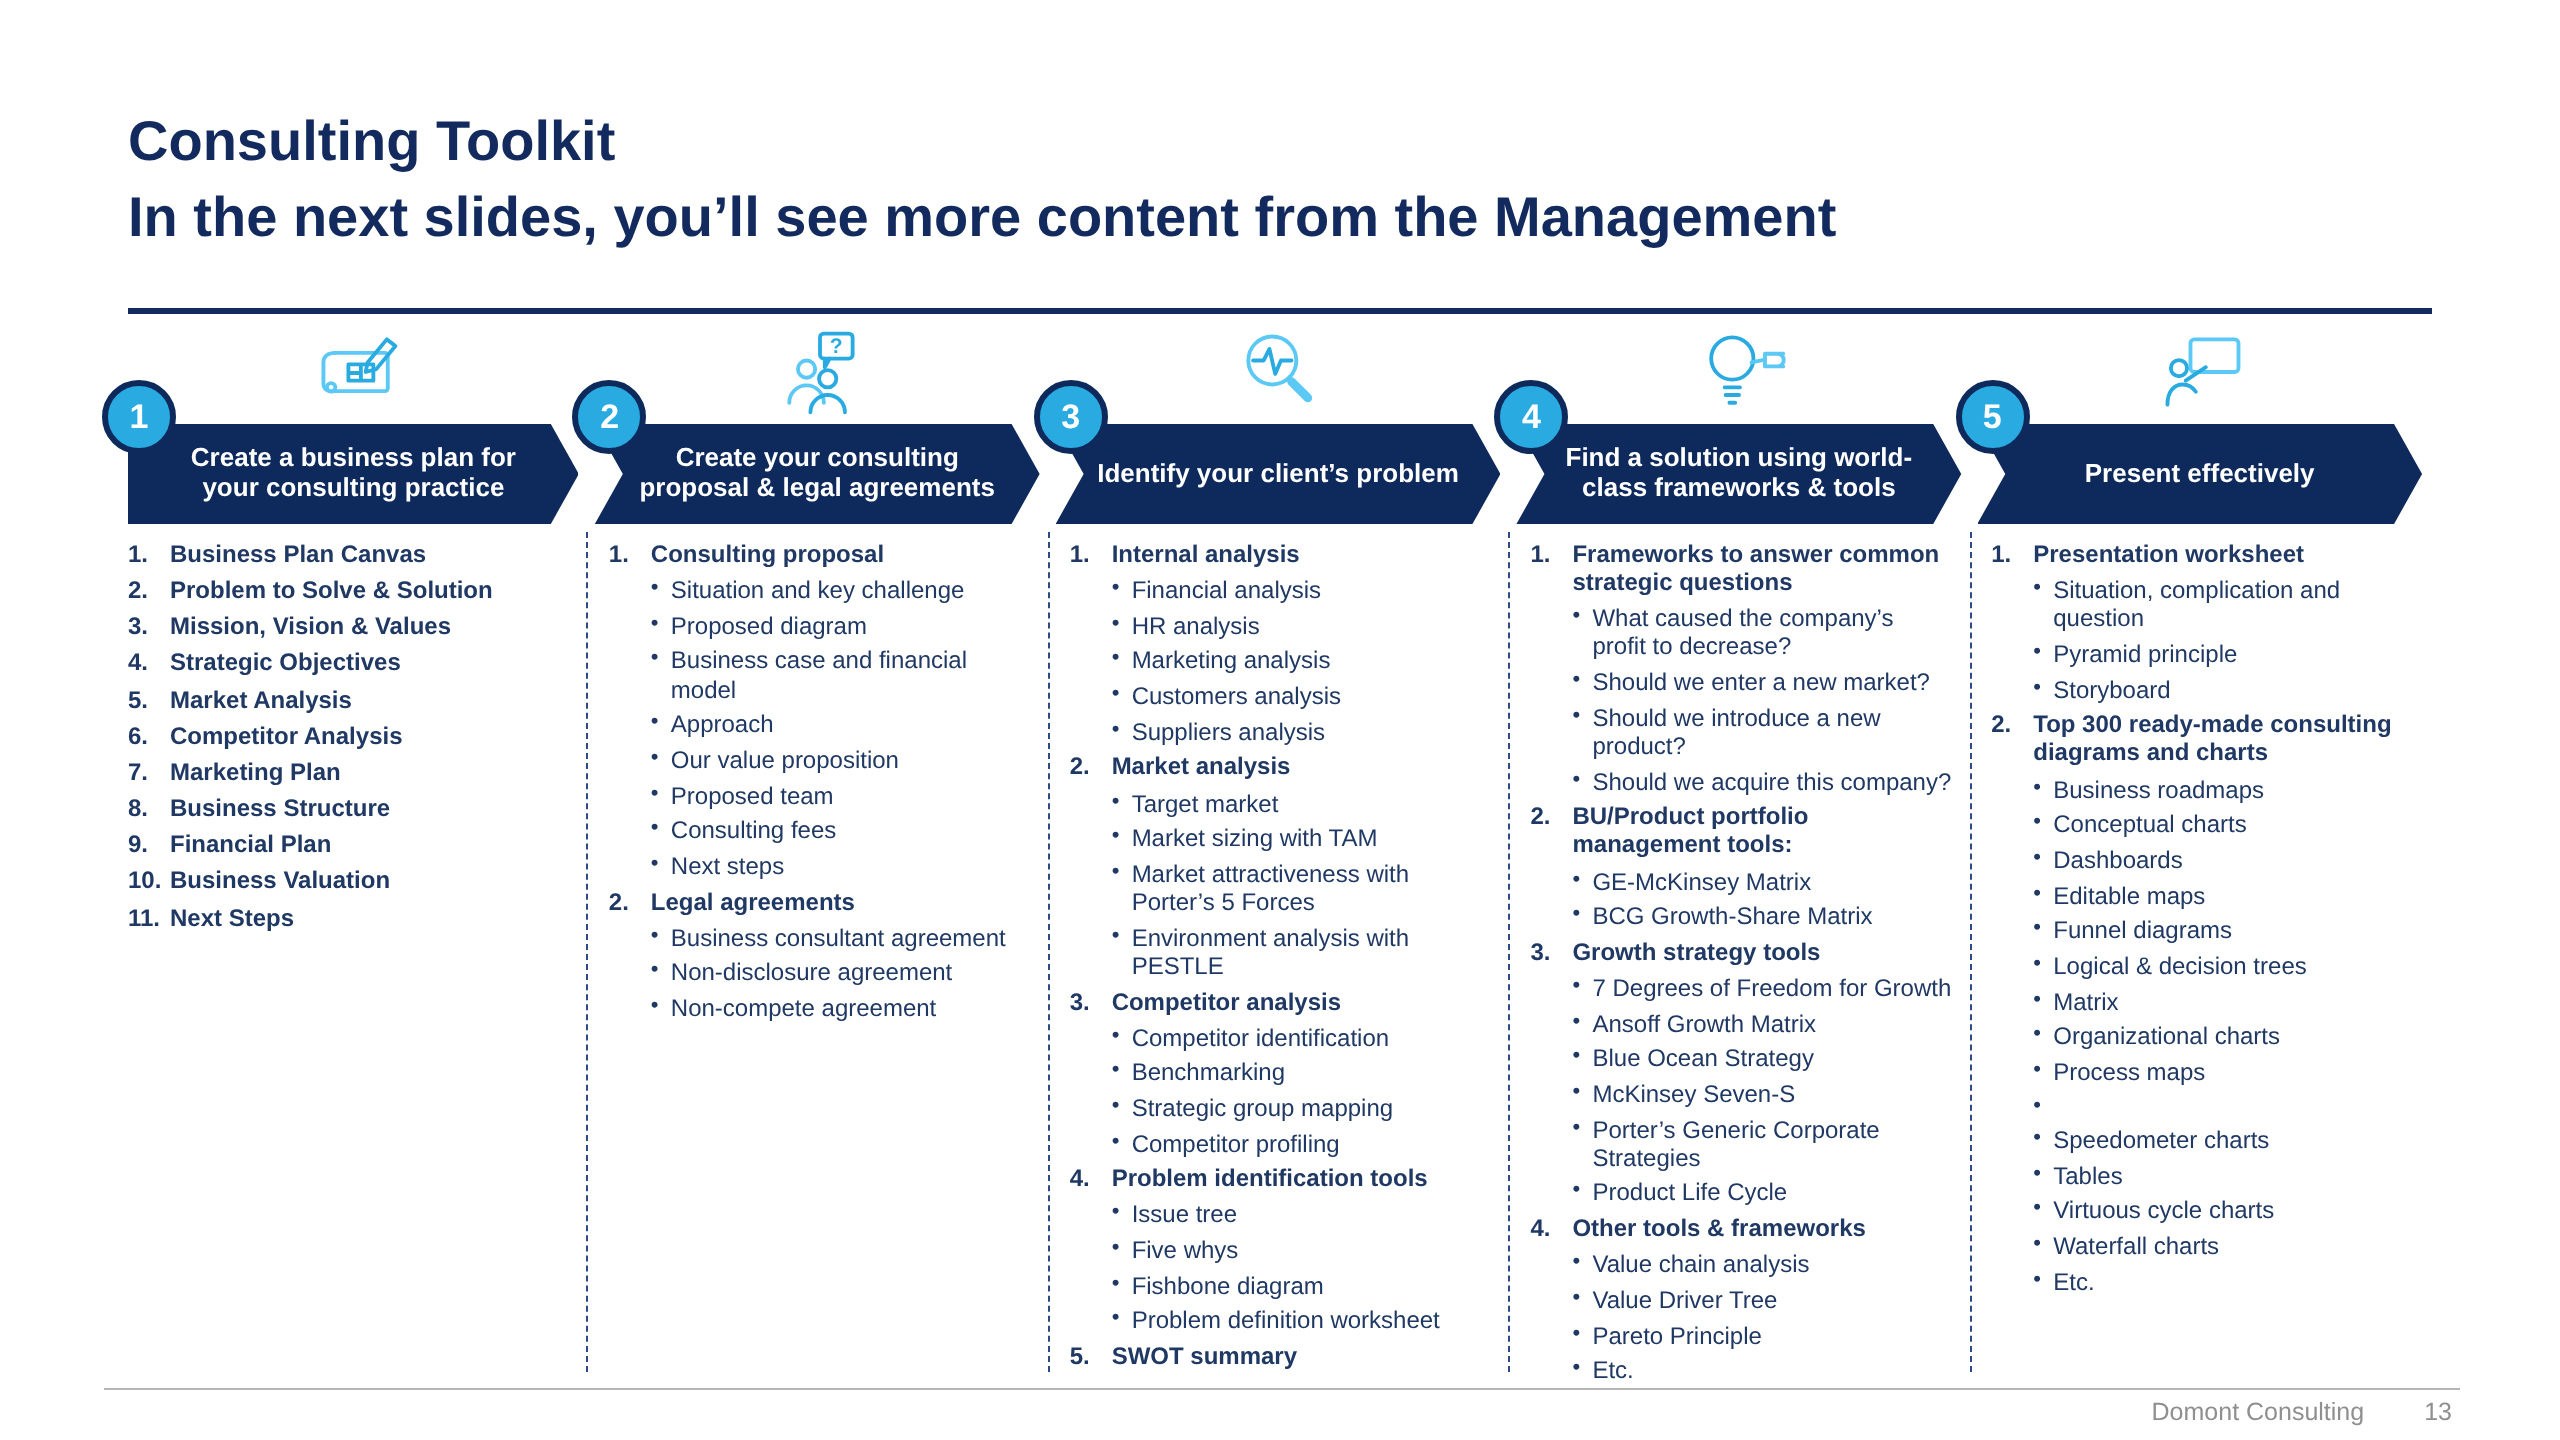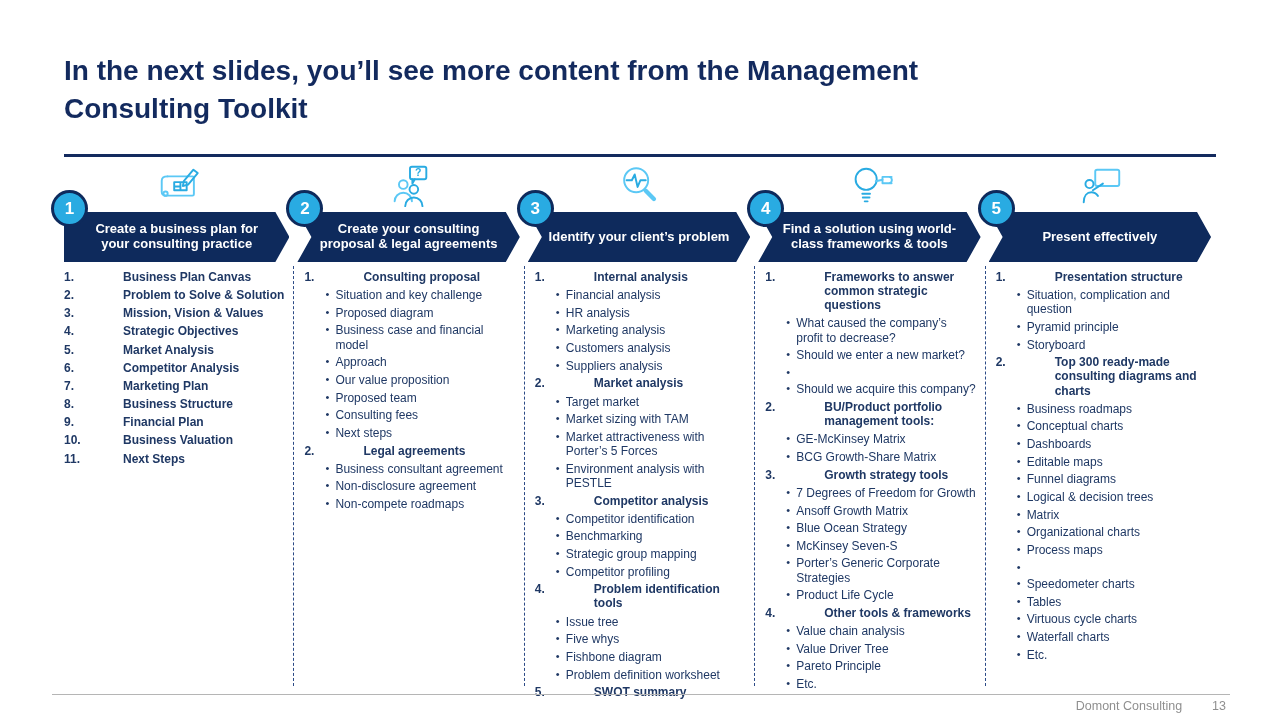--- a/index.html
+++ b/index.html
@@ -24,35 +24,35 @@
         clip-path:polygon(0 0,calc(100% - 14px) 0,100% 50%,calc(100% - 14px) 100%,0 100%,14px 50%);justify-content:center;}
   .badge{position:absolute;top:-22px;left:-8px;width:37px;height:37px;border-radius:50%;
         background:#29ABE2;border:3px solid #0E2A5C;box-sizing:border-box;color:#fff;
         font-weight:bold;font-size:17px;display:flex;align-items:center;justify-content:center;z-index:2;}
   .col:first-child .badge{left:-13px;}
 
   .col-body{margin-top:8px;color:#1F3864;padding-right:9px;}
   .col:not(:first-child) .col-body{padding-left:10px;}
   .item{display:flex;font-weight:bold;font-size:12px;line-height:1.18;margin-bottom:4px;}
   .num{flex:0 0 21px;}
-  .txt{flex:1;margin-left:38px;}
+  .txt{flex:1;}
   .sub{display:flex;font-size:12px;line-height:1.18;margin-bottom:3.5px;}
   .blt{flex:0 0 10px;margin-left:21px;font-size:11px;}
   .stxt{flex:1;}
 
   .footer-line{position:absolute;left:52px;right:50px;top:694px;border-top:1px solid #B5B5B5;}
   .footer{position:absolute;top:699px;right:54px;display:flex;gap:30px;color:#8F8F8F;font-size:12.5px;padding-left:24px;}
 </style>
 </head>
 <body>
 
 <div class="slide">
   <div class="title">
+    <div>Consulting Toolkit</div>
     <div>In the next slides, you’ll see more content from the Management</div>
-    <div>Consulting Toolkit</div>
   </div>
   <div class="rule"></div>
 
   <div class="steps">
       <div class="col">
         <div class="col-head">
           <div class="icon">
             <svg viewBox="0 0 50 50" fill="none" stroke-linecap="round" stroke-linejoin="round">
               <g stroke="#5BC8F5" stroke-width="2">
                 <path d="M13 15 h26 a1.5 1.5 0 0 1 1.5 1.5 v17 a1.5 1.5 0 0 1 -1.5 1.5 h-26"></path>
@@ -189,21 +189,21 @@
           <div class="sub">
             <span class="blt">•</span>
             <span class="stxt">Business consultant agreement</span>
           </div>
           <div class="sub">
             <span class="blt">•</span>
             <span class="stxt">Non-disclosure agreement</span>
           </div>
           <div class="sub">
             <span class="blt">•</span>
-            <span class="stxt">Non-compete roadmaps</span>
+            <span class="stxt">Non-compete agreement</span>
           </div>
         </div>
       </div>
       <div class="col">
         <div class="col-head">
           <div class="icon">
             <svg viewBox="0 0 50 50" fill="none" stroke-linecap="round" stroke-linejoin="round">
               <circle cx="21" cy="19" r="12.5" stroke="#5BC8F5" stroke-width="2"></circle>
               <path d="M31 30 l8.5 8.5" stroke="#5BC8F5" stroke-width="4.5"></path>
               <polyline points="11,19 16.5,19 19.5,13 22.5,26 25.5,19 31,19" stroke="#29ABE2" stroke-width="2"></polyline>
@@ -336,20 +336,21 @@
           <div class="sub">
             <span class="blt">•</span>
             <span class="stxt">What caused the company’s profit to decrease?</span>
           </div>
           <div class="sub">
             <span class="blt">•</span>
             <span class="stxt">Should we enter a new market?</span>
           </div>
           <div class="sub">
             <span class="blt">•</span>
+            <span class="stxt">Should we introduce a new product?</span>
           </div>
           <div class="sub">
             <span class="blt">•</span>
             <span class="stxt">Should we acquire this company?</span>
           </div>
           <div class="item">
             <span class="num">2.</span>
             <span class="txt">BU/Product portfolio management tools:</span>
           </div>
           <div class="sub">
@@ -425,21 +426,21 @@
           <div class="banner-wrap">
             <div class="banner">
               <span>Present effectively</span>
             </div>
             <div class="badge">5</div>
           </div>
         </div>
         <div class="col-body">
           <div class="item">
             <span class="num">1.</span>
-            <span class="txt">Presentation structure</span>
+            <span class="txt">Presentation worksheet</span>
           </div>
           <div class="sub">
             <span class="blt">•</span>
             <span class="stxt">Situation, complication and question</span>
           </div>
           <div class="sub">
             <span class="blt">•</span>
             <span class="stxt">Pyramid principle</span>
           </div>
           <div class="sub">

